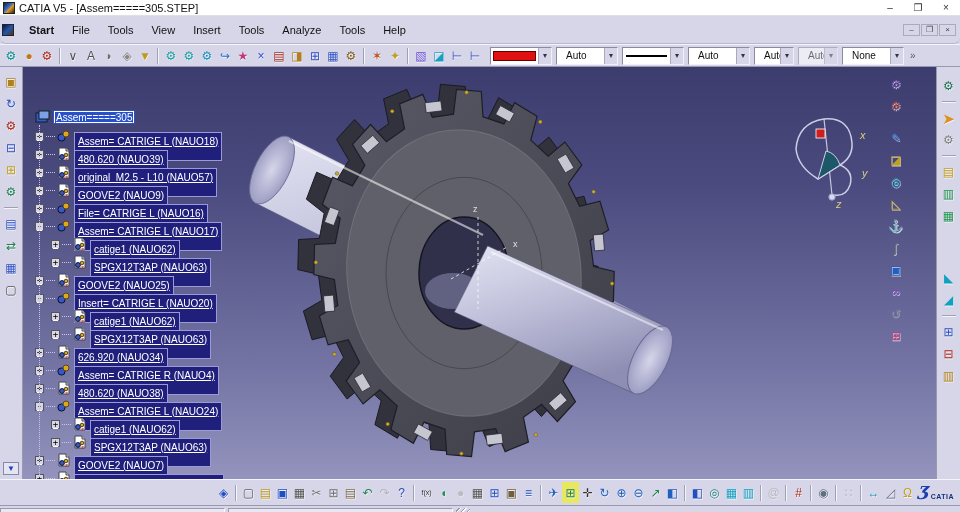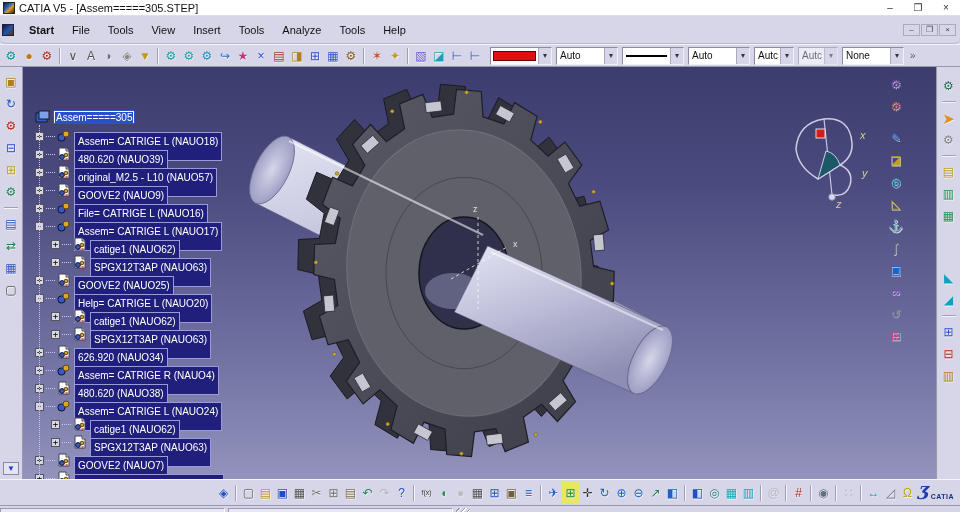--- a/index.html
+++ b/index.html
@@ -28,21 +28,21 @@
   .ti{width:18px;height:19px;display:flex;align-items:center;justify-content:center;font-size:12px;
       border:1px solid transparent;cursor:default;}
   .ti .g{text-shadow:0.5px 0.5px 0 rgba(255,255,255,.7);line-height:1;}
   .dis{filter:grayscale(.9);opacity:.5;}
   .tsep{width:2px;height:16px;border-left:1px solid #a0a0b4;border-right:1px solid #f4f4fc;margin:0 3px;}
   .tgap{flex:0 0 auto;}
   .combos{display:flex;align-items:center;margin-left:6px;}
   .combo{height:18px;background:#fff;border:1px solid;border-color:#8a8aa0 #f0f0f8 #f0f0f8 #8a8aa0;
          display:flex;align-items:center;font-size:10px;color:#111;margin-right:4px;width:62px;}
   .combo.narrow{width:40px;}
-  .combo .cv{flex:1;padding-left:3px;white-space:nowrap;overflow:hidden;}
+  .combo .cv{flex:1;padding-left:9px;white-space:nowrap;overflow:hidden;}
   .combo .swatch{flex:1;height:10px;margin:0 2px;background:#e01010;border:1px solid #600;}
   .combo .linesample{flex:1;height:0;border-top:2px solid #000;margin:0 3px;}
   .combo .carrow{width:13px;height:16px;background:#d6d6e8;border-left:1px solid #aab;
                  display:flex;align-items:center;justify-content:center;font-size:8px;color:#334;}
   .combo.discombo{opacity:.55;}
   .overflow-right{margin-left:2px;font-size:10px;color:#557;}
   
   .main{height:412px;display:flex;position:relative;}
   .dockstrip{background:#d6d6e8;display:flex;flex-direction:column;align-items:center;}
   .leftstrip{width:23px;border-right:1px solid #9898b0;padding-top:4px;}
@@ -53,21 +53,21 @@
                  color:#2040c0;font-size:8px;display:flex;align-items:center;justify-content:center;}
   
   .viewport{flex:1;position:relative;background:linear-gradient(180deg,#3c3c6e 0%,#4a4a7e 28%,#6f6fa0 68%,#9393bd 100%);overflow:hidden;}
   #model{position:absolute;left:0;top:0;}
   
   .innerright{position:absolute;right:30px;top:6px;display:flex;flex-direction:column;align-items:center;z-index:5;}
   .innerright .ti{width:20px;height:22px;}
   
   .compass{position:absolute;right:62px;top:42px;z-index:4;}
   
-  .tree{position:absolute;left:12px;top:40px;z-index:6;font-size:10px;color:#fff;}
+  .tree{position:absolute;left:12px;top:40px;z-index:6;font-size:10px;color:#fff;text-decoration:underline;}
   .trow{display:flex;align-items:center;height:18px;white-space:nowrap;}
   .trow.root{height:20px;}
   .texp{width:9px;height:9px;background:#d6d6e8;border:1px solid #555;color:#000;font-size:9px;line-height:7px;
         text-align:center;margin-right:2px;flex:0 0 auto;font-family:"DejaVu Sans Mono",monospace;}
   .tconn{width:9px;border-top:1px dotted #c6c6ee;margin-right:1px;flex:0 0 auto;}
   .ticon{width:15px;height:14px;margin-right:3px;flex:0 0 auto;}
   .tlabel{background:#20207c;border:1px solid #9a9ad8;padding:3px 3px;height:29px;line-height:12px;margin-top:20px;}
   .tlabel.empty{width:150px;}
   .tree-edit{background:#fff;border:1px solid #3050c0;height:14px;line-height:13px;padding:0 1px;color:#123;}
   .tree-edit .sel{background:#2a50c8;color:#fff;padding:0 1px;}
@@ -450,21 +450,21 @@
                 </svg></span>
               <span class="tlabel">GOOVE2 (NAUO25)</span>
             </div>
             <div class="trow" style="padding-left: 0px;">
               <span class="texp">-</span>
               <span class="tconn"></span>
               <span class="ticon"><svg width="15" height="14">
                   <circle cx="5.5" cy="8.5" r="3.6" fill="#3558c8" stroke="#112"></circle>
                   <circle cx="10" cy="5" r="3" fill="#e0a818" stroke="#542"></circle>
                 </svg></span>
-              <span class="tlabel">Help= CATRIGE L (NAUO20)</span>
+              <span class="tlabel">Insert= CATRIGE L (NAUO20)</span>
             </div>
             <div class="trow" style="padding-left: 16px;">
               <span class="texp">+</span>
               <span class="tconn"></span>
               <span class="ticon"><svg width="15" height="14">
                   <path d="M3 1 h7 l3 3 v9 h-10 z" fill="#fff" stroke="#445"></path>
                   <path d="M10 1 v3 h3" fill="#cdd" stroke="#445"></path>
                   <circle cx="6" cy="10" r="2.4" fill="#3558c8" stroke="#112"></circle>
                   <circle cx="10" cy="8" r="1.8" fill="#e0a818" stroke="#542"></circle>
                   <text x="9" y="13.5" font-size="6" fill="#c22">z</text>

